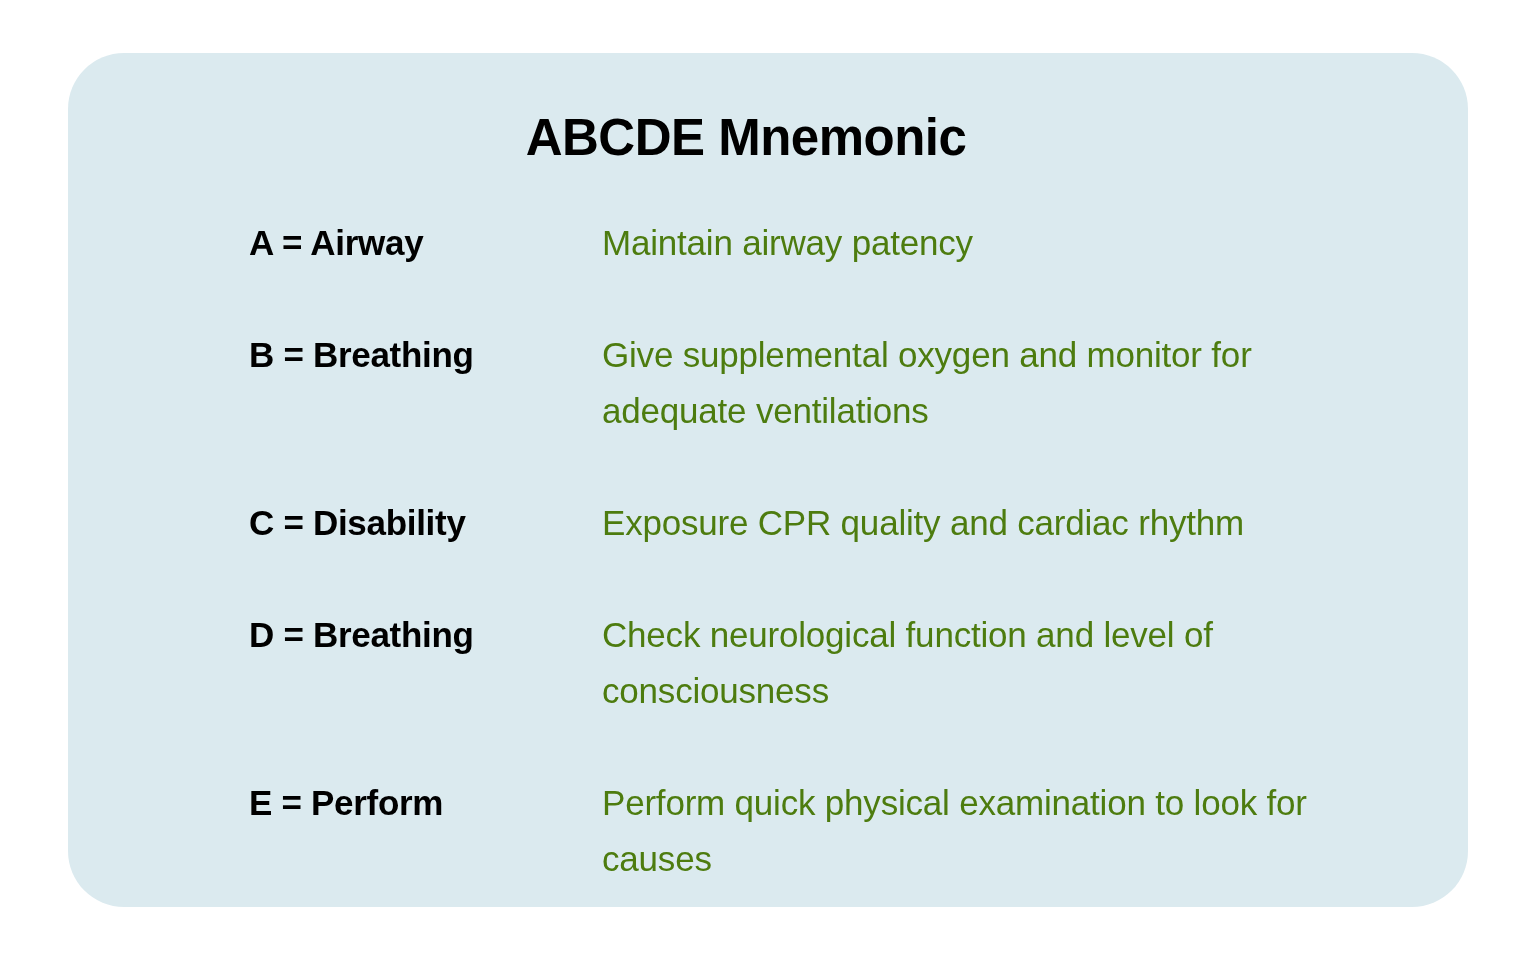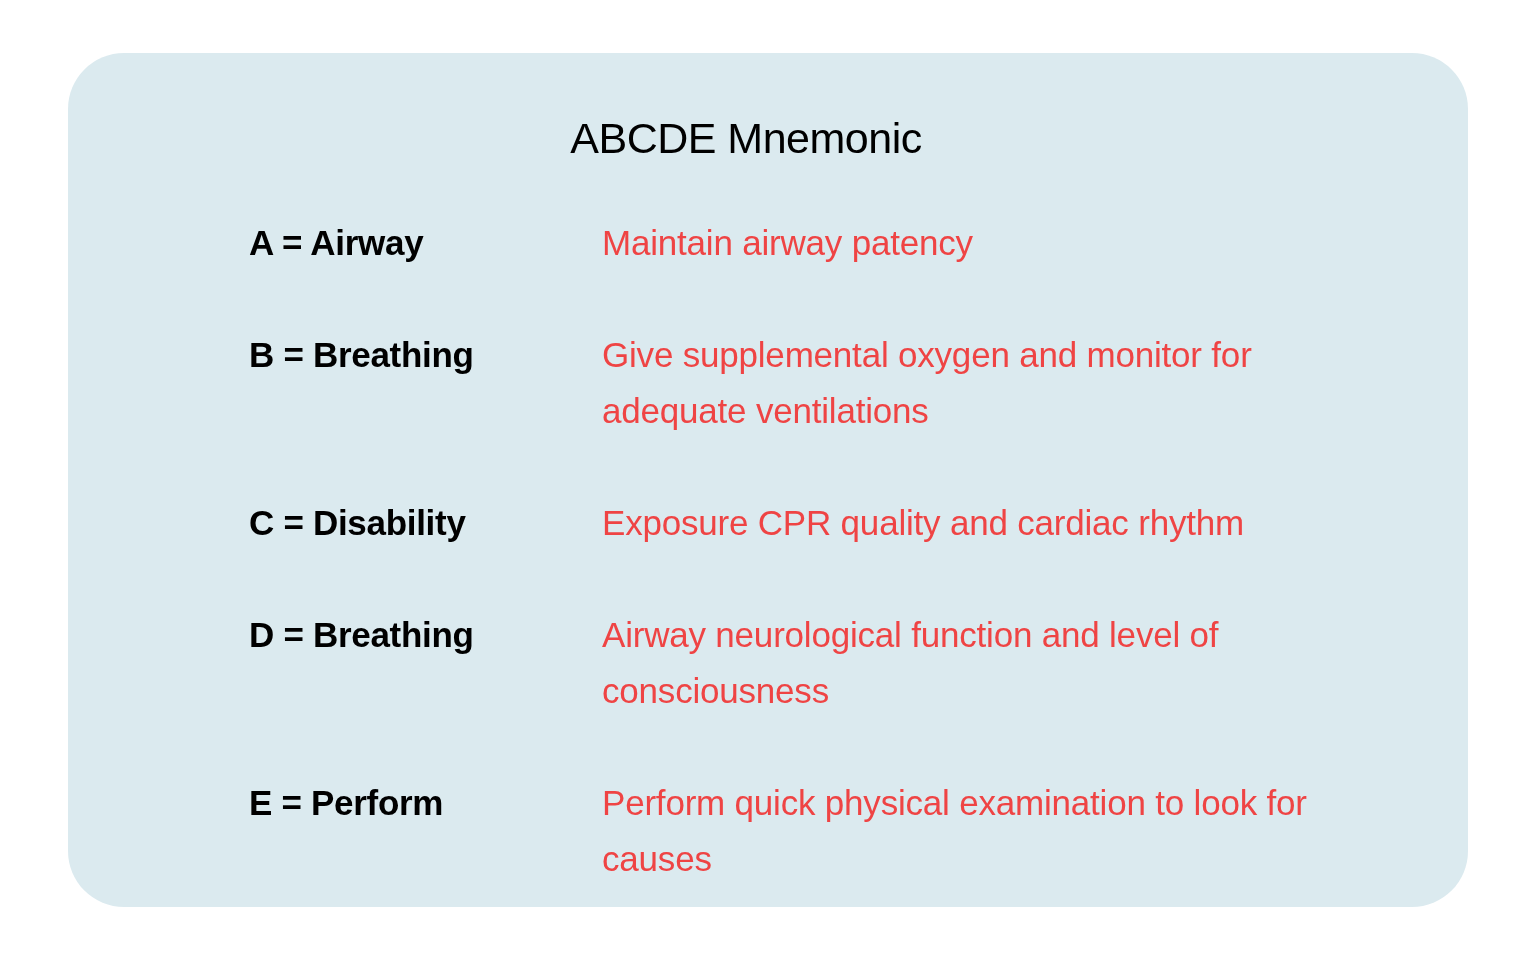--- a/index.html
+++ b/index.html
@@ -23,22 +23,22 @@
       height: 854px;
       border-radius: 56px;
       background: #dbeaef;
     }
     .title {
       position: absolute;
       left: 468px;
       top: 102px;
       width: 556px;
       text-align: center;
-      font-size: 43px;
-      font-weight: normal;
+      font-size: 51px;
+      font-weight: bold;
       line-height: 72px;
       letter-spacing: -0.5px;
       white-space: nowrap;
     }
     .row {
       position: absolute;
       left: 218px;
       width: 1120px;
     }
     .label {
@@ -54,21 +54,21 @@
     }
     .desc {
       position: absolute;
       left: 384px;
       top: 0;
       width: 740px;
       font-size: 35px;
       font-weight: normal;
       line-height: 56px;
       letter-spacing: -0.2px;
-      color: #ef4444;
+      color: #4d7c0f;
     }
   </style>
 </head>
 <body>
 
 <div class="card"></div>
 
 <h1 class="title" style="margin:0;">ABCDE Mnemonic</h1>
 
 <div class="row" style="top:215px;">
@@ -81,19 +81,19 @@
   <div class="desc">Give supplemental oxygen and monitor for adequate ventilations</div>
 </div>
 
 <div class="row" style="top:495px;">
   <div class="label">C = Disability</div>
   <div class="desc">Exposure CPR quality and cardiac rhythm</div>
 </div>
 
 <div class="row" style="top:607px;">
   <div class="label">D = Breathing</div>
-  <div class="desc">Airway neurological function and level of consciousness</div>
+  <div class="desc">Check neurological function and level of consciousness</div>
 </div>
 
 <div class="row" style="top:775px;">
   <div class="label">E = Perform</div>
   <div class="desc">Perform quick physical examination to look for causes</div>
 </div>
 
 </body></html>

